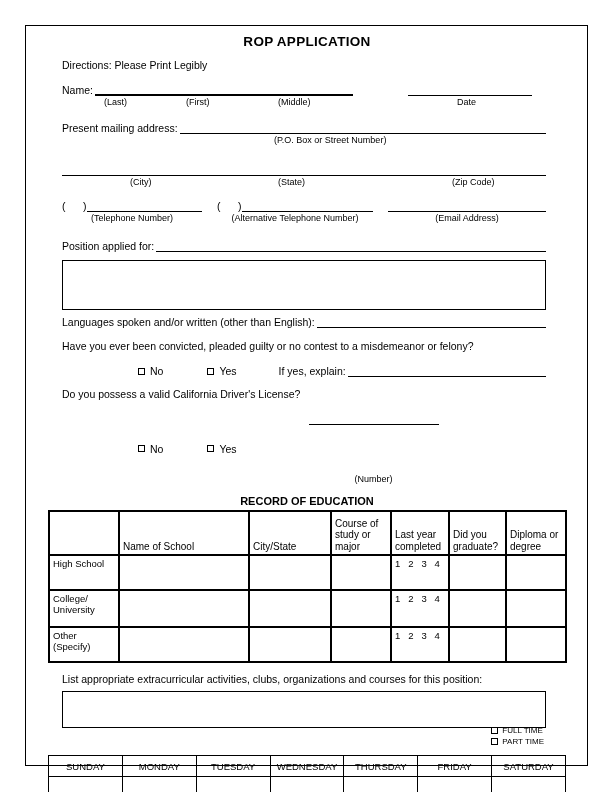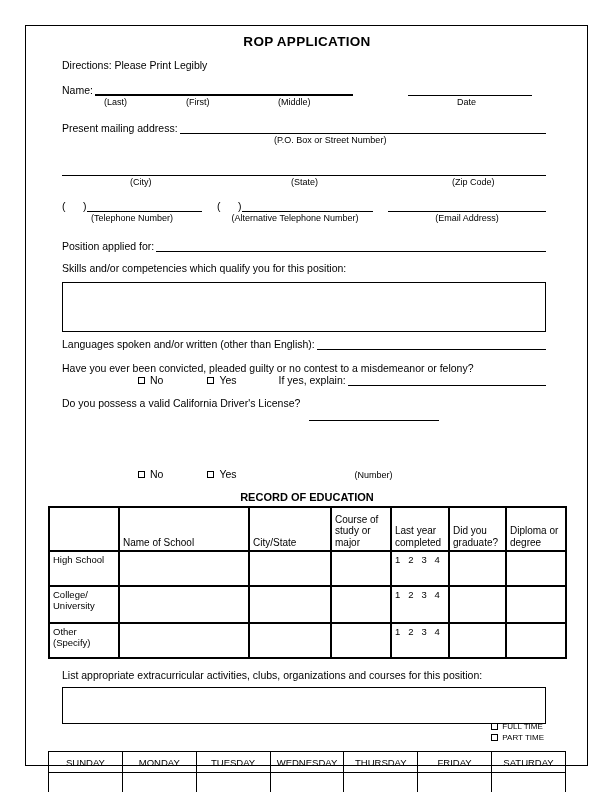--- a/index.html
+++ b/index.html
@@ -36,21 +36,21 @@
   .cityline { margin-top: 18px; height: 13px; border-bottom: 1px solid #000; }
   .phone-row { margin-top: 13px; }
   .pgroup { display: flex; align-items: flex-end; }
   .parens { white-space: pre; font-size: 10.5px; }
   .labelrow { display: flex; font-size: 9px; margin-top: 1px; }
   .position-row { margin-top: 17px; }
   .skills-label { margin-top: 10px; }
   .bigbox { margin-top: 8px; height: 50px; border: 1.5px solid #000; }
   .lang-row { margin-top: 6px; }
   .convicted { margin-top: 12px; }
-  .cbrow { display: flex; align-items: flex-end; }
+  .cbrow { margin-top: 13px; display: flex; }
   .cb {
     display: inline-block; width: 7px; height: 7px;
     border: 1.2px solid #000; margin-right: 5px;
     position: relative; top: 0px; flex: none;
   }
   .cbitem { display: flex; align-items: center; }
   .license { margin-top: 11px; }
   .numbergroup { display: flex; flex-direction: column; width: 130px; margin-left: 72px; gap: 48px; }
   .numline { border-bottom: 1px solid #000; height: 12px; }
   .numlabel { text-align: center; font-size: 9px; margin-top: 1px; }
@@ -109,21 +109,21 @@
       <span class="lbl">Present mailing address:</span>
       <span class="fill"></span>
     </div>
     <div class="tb sublabels">
       <span class="sub" style="left:212px">(P.O. Box or Street Number)</span>
     </div>
 
     <div class="tb cityline"></div>
     <div class="tb sublabels">
       <span class="sub" style="left:68px">(City)</span>
-      <span class="sub" style="left:229px">(State)</span>
+      <span class="sub" style="left:216px">(State)</span>
       <span class="sub" style="left:390px">(Zip Code)</span>
     </div>
 
     <div class="tb row phone-row">
       <span class="pgroup" style="width:140px">
         <span class="parens">(      )</span>
         <span class="fill"></span>
       </span>
       <span style="width:15px"></span>
       <span class="pgroup" style="width:156px">
@@ -139,21 +139,20 @@
       <span class="subcenter" style="width:156px">(Alternative Telephone Number)</span>
       <span style="width:15px"></span>
       <span class="subcenter" style="flex:1">(Email Address)</span>
     </div>
 
     <div class="tb row position-row">
       <span class="lbl">Position applied for:</span>
       <span class="fill"></span>
     </div>
 
-    <div class="tb skills-label">Skills and/or competencies which qualify you for this position:</div>
     <div class="tb bigbox"></div>
 
     <div class="tb row lang-row">
       <span class="lbl">Languages spoken and/or written (other than English):</span>
       <span class="fill"></span>
     </div>
 
     <div class="tb convicted">Have you ever been convicted, pleaded guilty or no contest to a misdemeanor or felony?</div>
     <div class="tb cbrow">
       <span class="cbitem" style="margin-left:76px">

